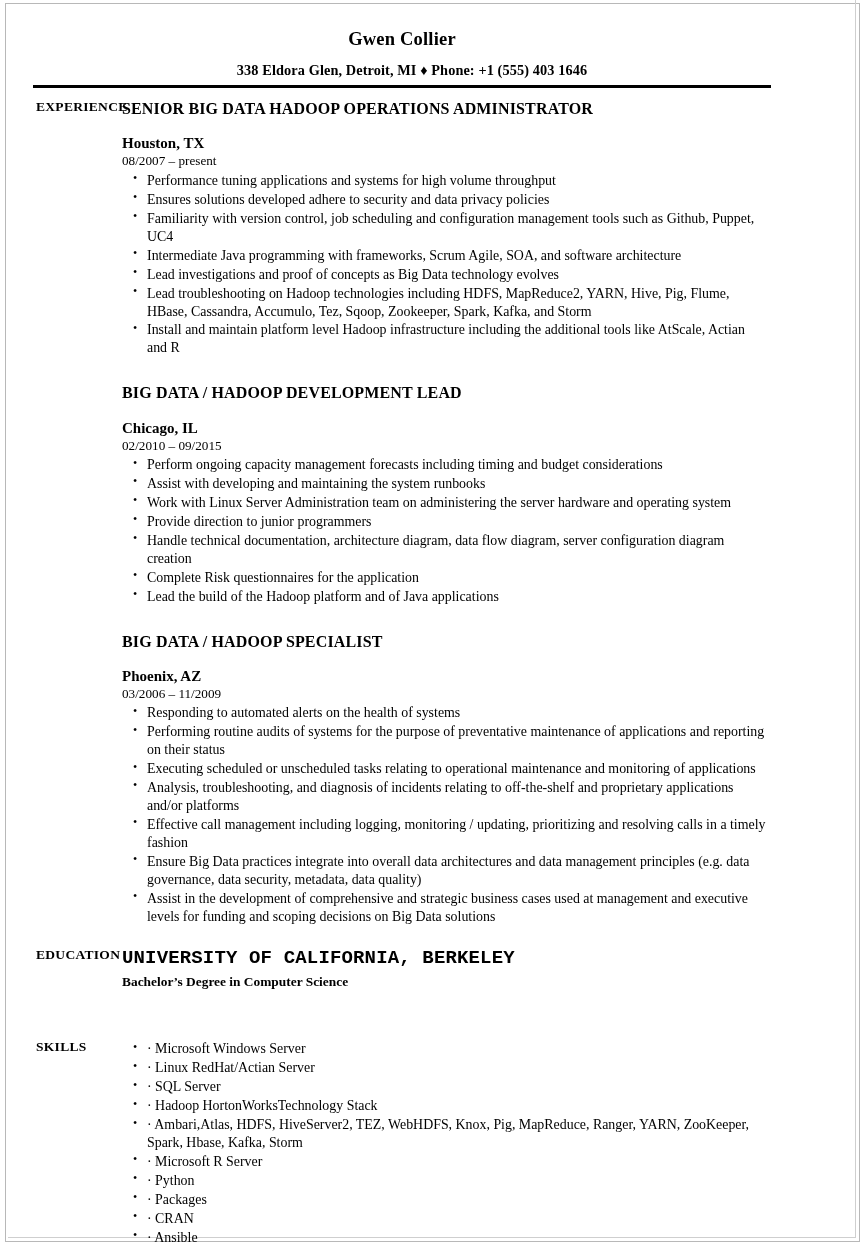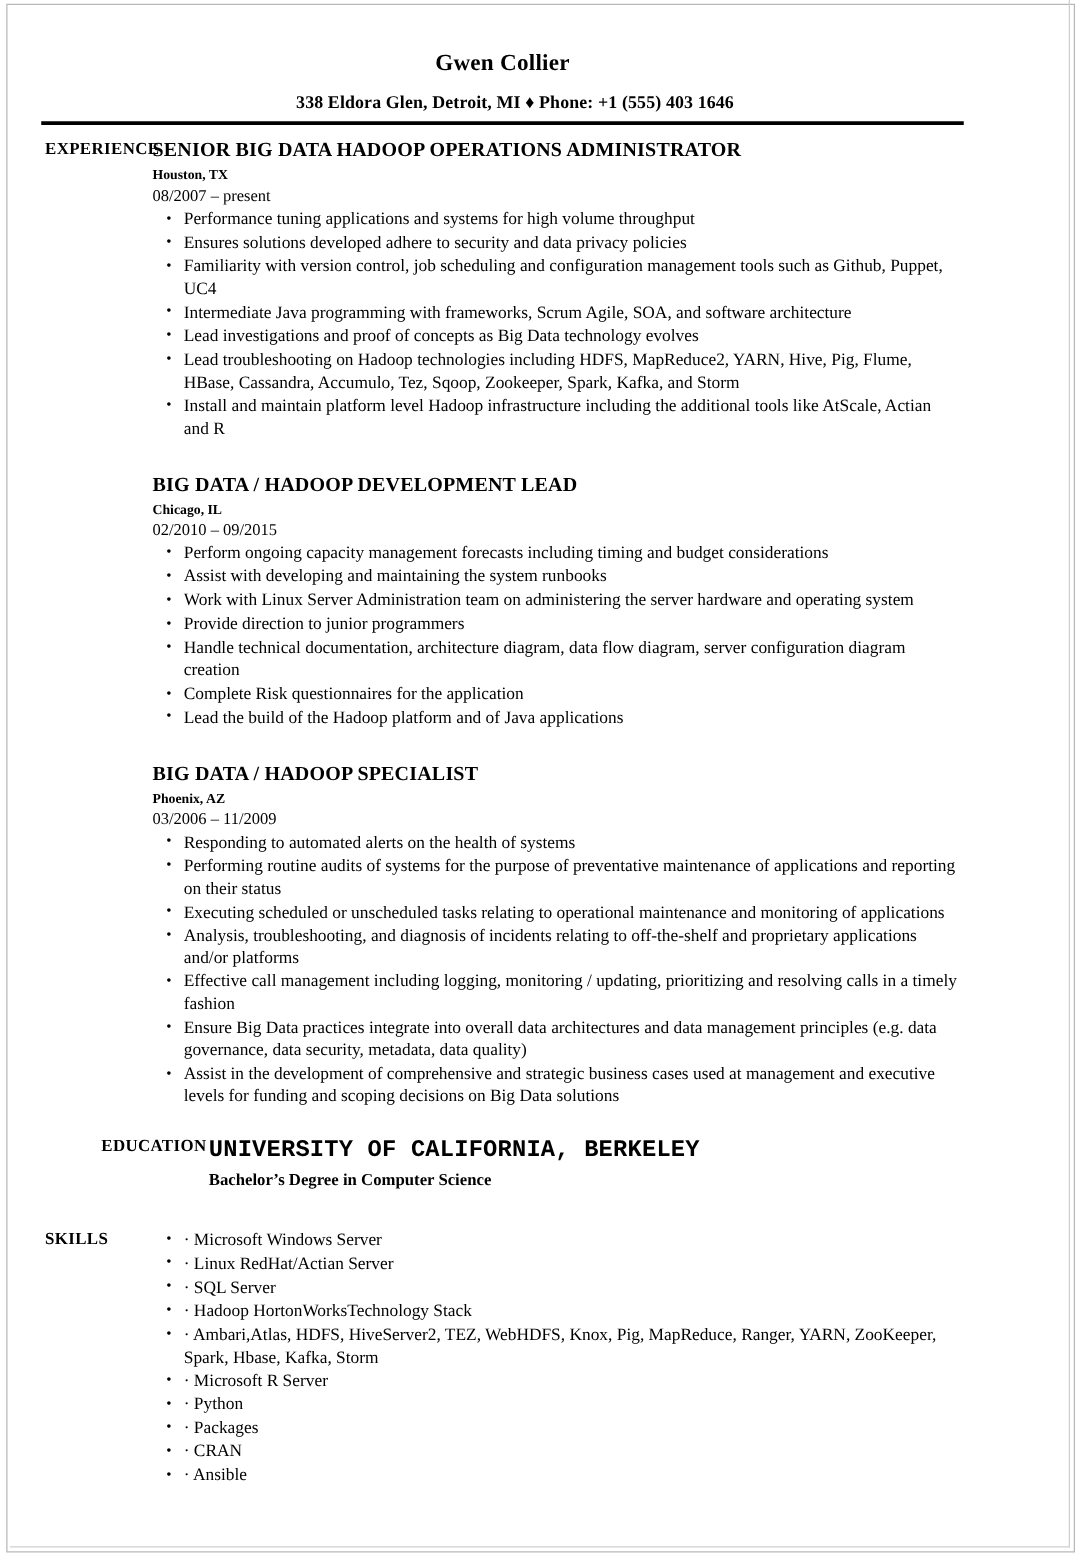--- a/index.html
+++ b/index.html
@@ -36,21 +36,21 @@
     right: 10px;
     bottom: 8px;
     border-right: 1px solid #cfcfcf;
     border-bottom: 1px solid #cfcfcf;
     pointer-events: none;
   }
 
   .content {
     position: absolute;
     left: 0;
-    top: 17px;
+    top: 5px;
     width: 804px;
   }
 
   
   .hdr {
     text-align: center;
     padding-top: 24px;
   }
   .hdr-name {
     font-size: 18.5px;
@@ -86,36 +86,36 @@
     letter-spacing: 0.3px;
     white-space: nowrap;
   }
   .sec-body {
     flex: 1 1 auto;
     padding-right: 36px;
     box-sizing: border-box;
   }
 
   #experience-section { margin-top: 11px; }
-  #education-section  { margin-top: 22px; padding-left: 45px; }
-  #skills-section     { margin-top: 31px; }
+  #education-section  { margin-top: 22px; }
+  #skills-section     { margin-top: 49px; }
 
   .job { }
   .job + .job { margin-top: 26px; }
 
   .job-title {
     font-size: 16px;
     font-weight: bold;
     letter-spacing: 0.15px;
     line-height: 1.2;
   }
   .job-location {
-    font-size: 11px;
-    font-weight: bold;
-    margin-top: 4px;
+    font-size: 15px;
+    font-weight: bold;
+    margin-top: 16px;
     line-height: 1.2;
   }
   .job-dates {
     font-size: 13.2px;
     margin-top: 1px;
     line-height: 1.25;
   }
 
   ul.bullets {
     list-style: none;

